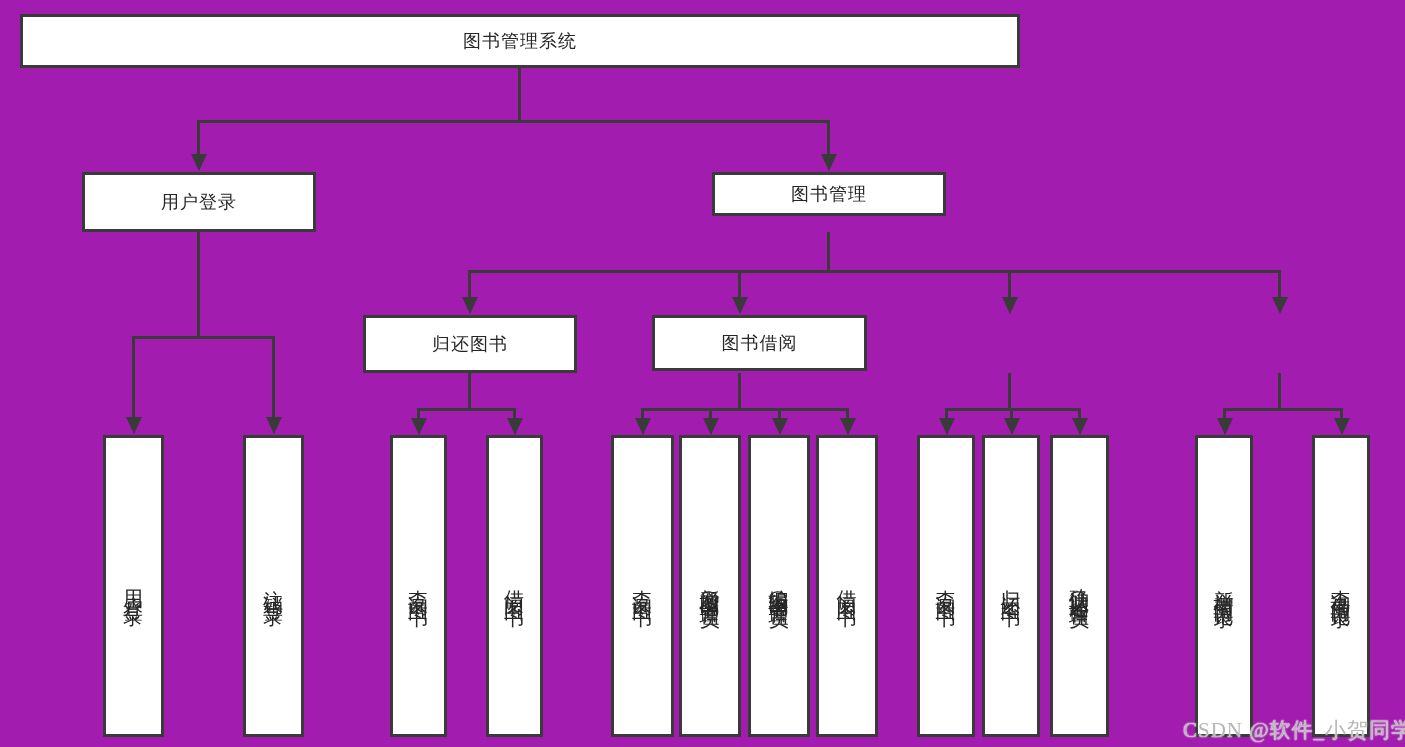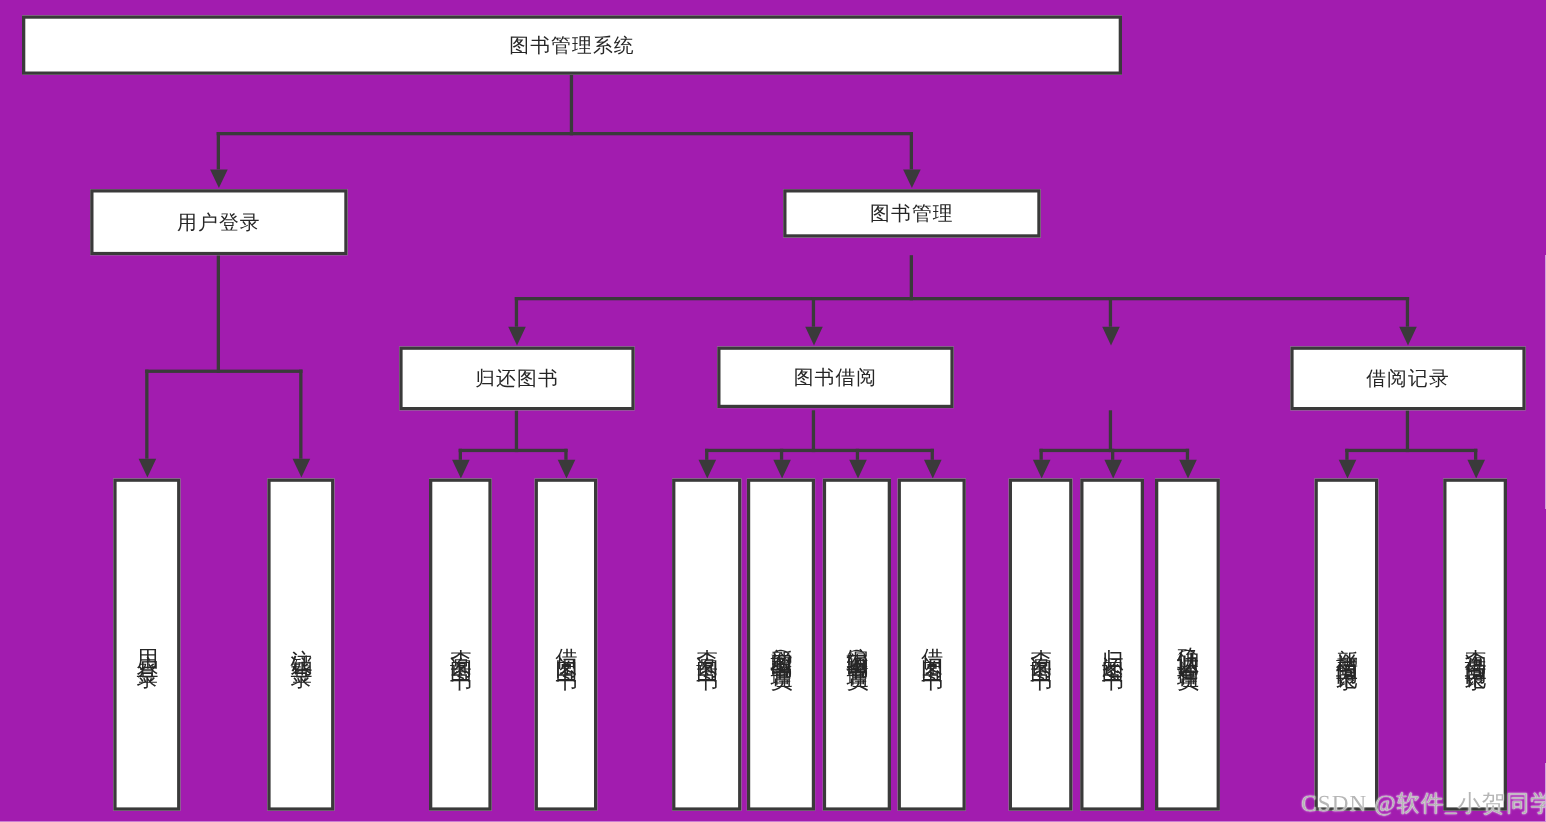--- a/index.html
+++ b/index.html
@@ -140,21 +140,20 @@
   <div class="vline" id="s-br"></div>
   <div class="hline" id="h-br"></div>
   <div class="vline arrow" id="a-br-1"></div>
   <div class="vline arrow" id="a-br-2"></div>
 
   <div class="box" id="n-root">图书管理系统</div>
   <div class="box" id="n-user-login">用户登录</div>
   <div class="box" id="n-book-mgmt">图书管理</div>
   <div class="box" id="n-new-book-rec">归还图书</div>
   <div class="box" id="n-book-borrow">图书借阅</div>
-  <div class="box" id="n-borrow-record">借阅记录</div>
 
   <div class="box vbox leaf" id="l-user-login">用户登录</div>
   <div class="box vbox leaf" id="l-logout">注销登录</div>
   <div class="box vbox leaf" id="l-nbr-query">查询图书</div>
   <div class="box vbox leaf" id="l-nbr-borrow">借阅图书</div>
   <div class="box vbox leaf" id="l-bb-query">查询图书</div>
   <div class="box vbox leaf" id="l-bb-add">新增图书（管理员）</div>
   <div class="box vbox leaf" id="l-bb-edit">编辑图书（管理员）</div>
   <div class="box vbox leaf" id="l-bb-borrow">借阅图书</div>
   <div class="box vbox leaf" id="l-cb-query">查询图书</div>

